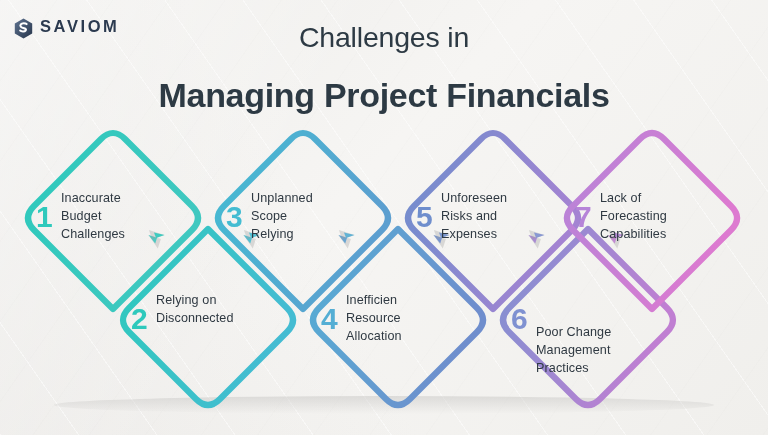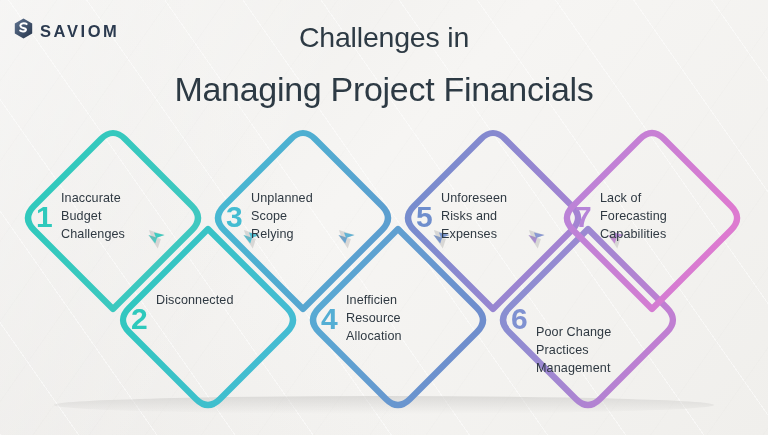--- a/index.html
+++ b/index.html
@@ -20,36 +20,36 @@
   
   #stage:before{
     content:"";position:absolute;inset:0;pointer-events:none;
     background:
       repeating-linear-gradient(125deg, rgba(0,0,0,.012) 0 1px, rgba(0,0,0,0) 1px 46px),
       repeating-linear-gradient(55deg, rgba(255,255,255,.5) 0 1px, rgba(255,255,255,0) 1px 64px);
     opacity:.9;
   }
   
   #logo{
-    position:absolute;left:14px;top:18px;display:flex;align-items:flex-end;gap:7px;
+    position:absolute;left:14px;top:18px;display:flex;align-items:flex-start;gap:7px;
   }
   #logo .mark{width:19px;height:21px;display:block;}
   #logo .wordmark{
     font-size:16.5px;letter-spacing:2.6px;font-weight:700;color:#2b3a4f;
     line-height:1;
   }
   #title{
     position:absolute;left:0;right:0;top:20px;text-align:center;color:#2d3a44;
   }
   #title .l1{
     font-size:28.5px;font-weight:400;letter-spacing:-.2px;line-height:1.25;display:block;
   }
   #title .l2{
-    font-size:34px;font-weight:400;letter-spacing:-.3px;line-height:1.3;display:block;
-    margin-top:11px;
+    font-size:34px;font-weight:700;letter-spacing:-.3px;line-height:1.3;display:block;
+    margin-top:17px;
   }
   
   #chain{position:absolute;inset:0;}
   svg#links{position:absolute;left:0;top:0;width:768px;height:435px;}
   .node{position:absolute;}
   .node .num{
     position:absolute;font-size:30px;font-weight:700;line-height:1;
     letter-spacing:-1px;
   }
   .node .label{
@@ -191,20 +191,21 @@
       <div class="label" style="left: 61px; top: 189px;">
         <span>Inaccurate</span>
         <span>Budget</span>
         <span>Challenges</span>
       </div>
     </div>
 
     <div class="node" style="left: 0px; top: 0px; width: 768px; height: 435px; pointer-events: none;">
       <div class="num" style="left: 131px; top: 304px; color: rgb(46, 201, 188);">2</div>
       <div class="label" style="left: 156px; top: 291px;">
+        <span>Relying on</span>
         <span>Disconnected</span>
       </div>
     </div>
 
     <div class="node" style="left: 0px; top: 0px; width: 768px; height: 435px; pointer-events: none;">
       <div class="num" style="left: 226px; top: 202px; color: rgb(68, 188, 210);">3</div>
       <div class="label" style="left: 251px; top: 189px;">
         <span>Unplanned</span>
         <span>Scope</span>
         <span>Relying</span>
@@ -226,22 +227,22 @@
         <span>Unforeseen</span>
         <span>Risks and</span>
         <span>Expenses</span>
       </div>
     </div>
 
     <div class="node" style="left: 0px; top: 0px; width: 768px; height: 435px; pointer-events: none;">
       <div class="num" style="left: 511px; top: 304px; color: rgb(127, 145, 209);">6</div>
       <div class="label" style="left: 536px; top: 291px; margin-top: 32px;">
         <span>Poor Change</span>
+        <span>Management</span>
         <span>Practices</span>
-        <span>Management</span>
       </div>
     </div>
 
     <div class="node" style="left: 0px; top: 0px; width: 768px; height: 435px; pointer-events: none;">
       <div class="num" style="left: 575px; top: 202px; color: rgb(182, 132, 216);">7</div>
       <div class="label" style="left: 600px; top: 189px;">
         <span>Lack of</span>
         <span>Forecasting</span>
         <span>Capabilities</span>
       </div>

